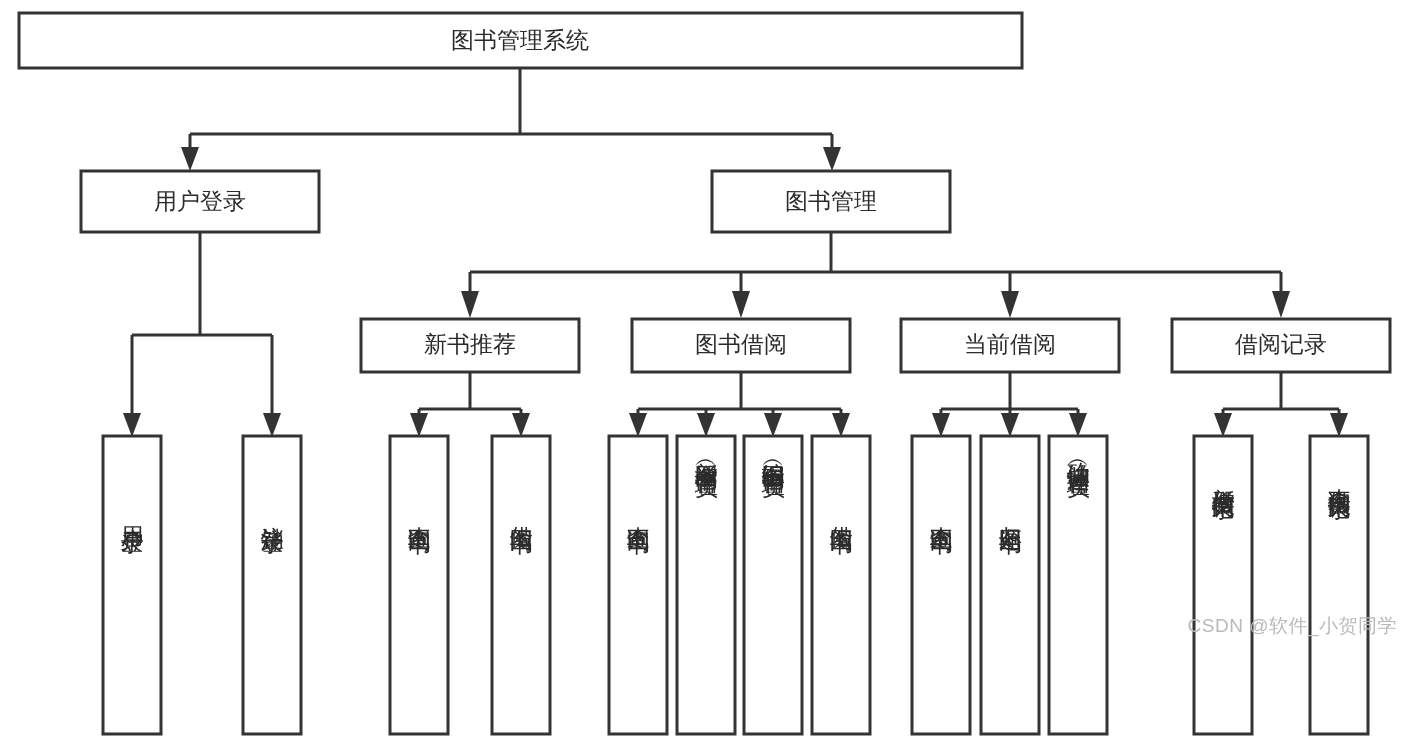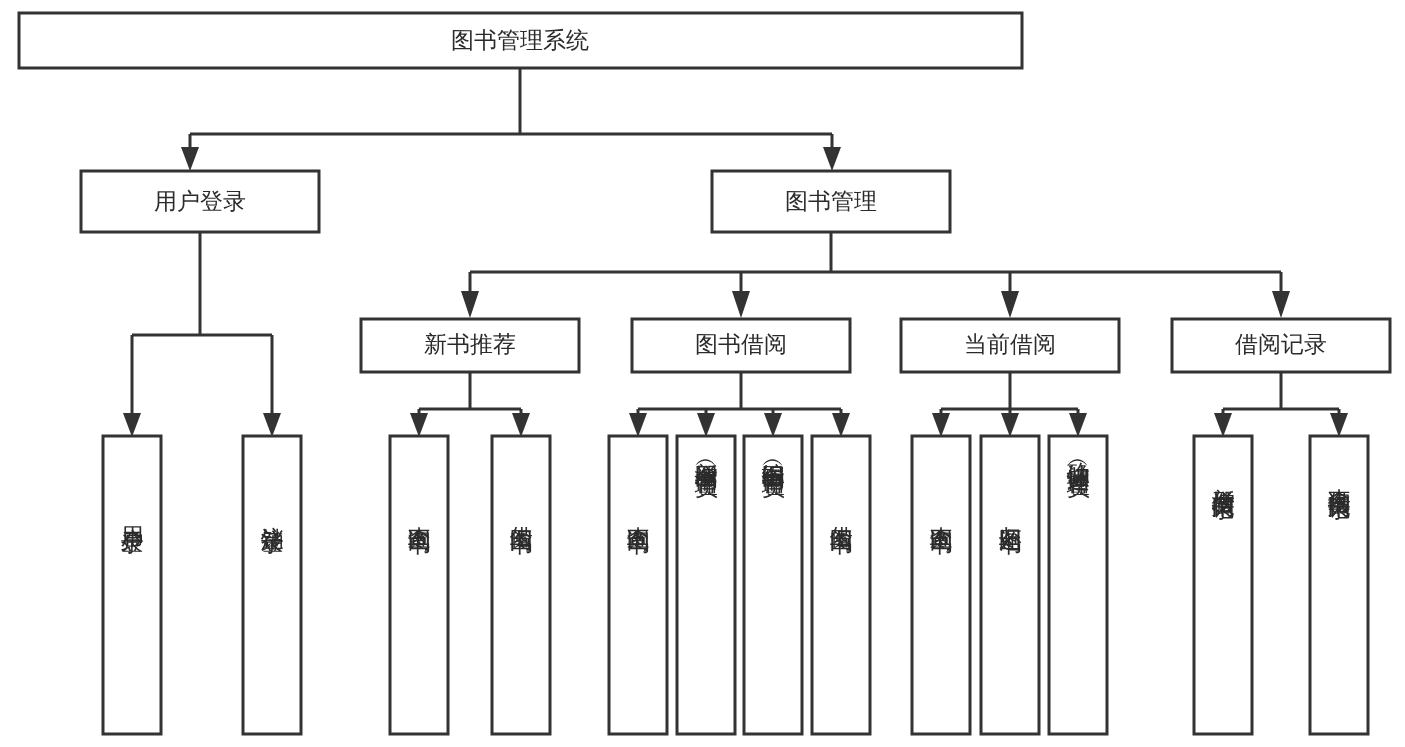--- a/index.html
+++ b/index.html
@@ -220,14 +220,15 @@
   <div class="vert-label" style="left:761px; top:444px;">编辑图书（管理员）</div>
   <div class="vert-label" style="left:829px; top:508px;">借阅图书</div>
 
   <div class="vert-label" style="left:929px; top:508px;">查询图书</div>
   <div class="vert-label" style="left:998px; top:508px;">归还图书</div>
   <div class="vert-label" style="left:1066px; top:444px;">确认归还（管理员）</div>
 
   <div class="vert-label" style="left:1211px; top:470px;">新增借阅记录</div>
   <div class="vert-label" style="left:1327px; top:470px;">查询借阅记录</div>
 
+  <div class="watermark">CSDN @软件_小贺同学</div>
 
 </div>
 
 </body></html>

